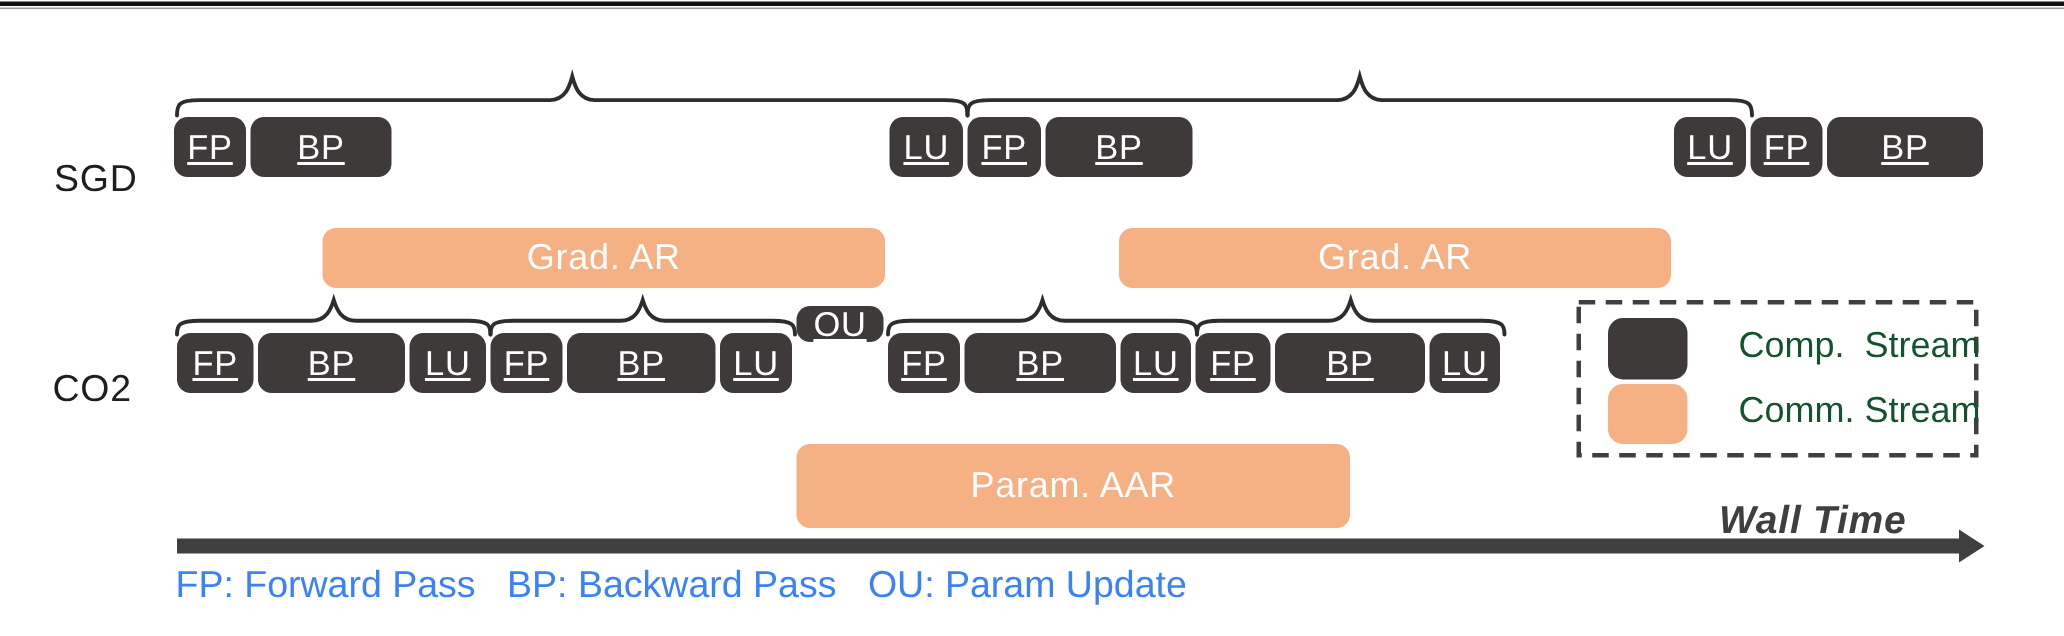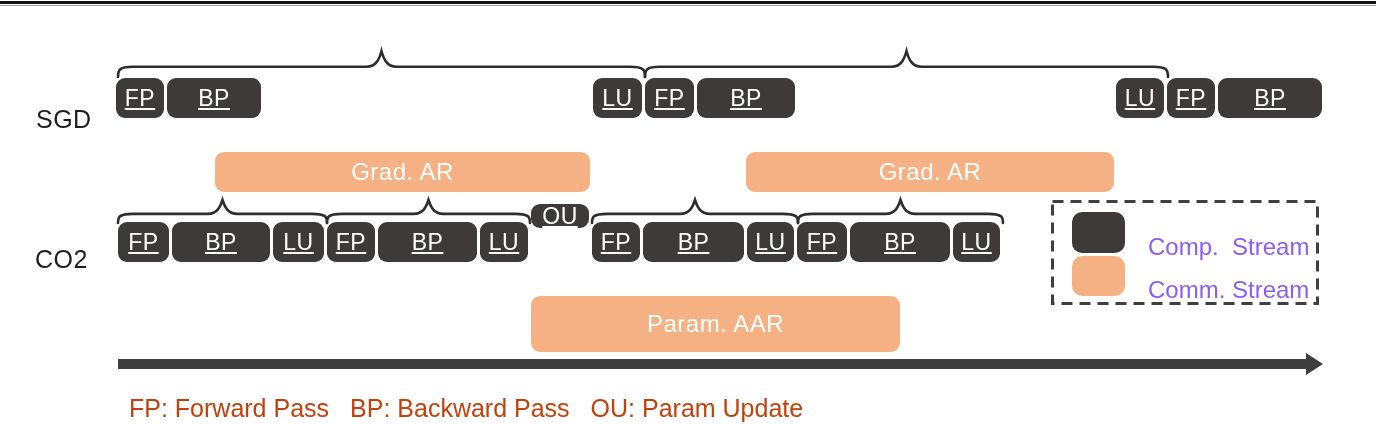--- a/index.html
+++ b/index.html
@@ -21,32 +21,32 @@
   .block.comm { background:var(--comm,#f5b183); font-size:24px;margin-top:32px; }
 
   .brace { position:absolute; overflow:visible; }
   .brace path { fill:none; stroke:var(--brace,#2e2c2c); stroke-width:2.6; stroke-linecap:round; }
 
   .legend { position:absolute; left:1051px; top:200px; width:268px; height:105px; }
   .legend svg { position:absolute; left:0; top:0; overflow:visible; }
   .swatch { position:absolute; left:21px; width:53px; border-radius:10px; }
   .sw-comp { top:12px; height:41px; background:var(--comp,#3e3a3a); }
   .sw-comm { top:56px; height:40px; background:var(--comm,#f5b183); }
-  .legend-label { position:absolute; left:97px; font-size:24px; color:#8b5cf6; white-space:pre;margin-top:16px; }
+  .legend-label { position:absolute; left:108px; font-size:24px; color:#14532d; white-space:pre; }
   .ll-0 { top:17px; }
   .ll-1 { top:60px; }
 
   .arrow-shaft { position:absolute; left:118px; top:359px; width:1190px; height:10px; background:#3f3f3f; }
   .arrow-head  { position:absolute; left:1306px; top:353px; width:0; height:0;
                  border-left:17px solid #3f3f3f; border-top:11px solid transparent; border-bottom:11px solid transparent; }
   .wall-time { position:absolute; left:1146px; top:331px; font-size:26px; font-weight:bold;
                font-style:italic; color:#3f3f3f; letter-spacing:0.5px; }
 
-  .footnote { position:absolute; left:117px; top:394px; display:flex; gap:21px;
-              font-size:25px; color:#c2410c; white-space:nowrap;margin-left:12px; }
+  .footnote { position:absolute; left:117px; top:376px; display:flex; gap:21px;
+              font-size:25px; color:#3b82f6; white-space:nowrap; }
 </style>
 </head>
 <body>
 
 <div class="canvas">
   <div class="top-rule"></div>
   <div class="top-rule2"></div>
 
   <div class="row-label" style="left:36px; top:105px">SGD</div>
   <div class="row-label" style="left:35px; top:245px">CO2</div>
@@ -101,19 +101,20 @@
       <rect x="1.5" y="1.5" width="265" height="102" fill="none" stroke="#3f3f3f" stroke-width="3" stroke-dasharray="11 7"></rect>
     </svg>
     <div class="swatch sw-comp"></div>
     <div class="swatch sw-comm"></div>
     <div class="legend-label ll-0">Comp.  Stream</div>
     <div class="legend-label ll-1">Comm. Stream</div>
   </div>
 
   <div class="arrow-shaft"></div>
   <div class="arrow-head"></div>
+  <div class="wall-time">Wall Time</div>
 
   <div class="footnote" id="footnote">
       <span>FP: Forward Pass</span>
       <span>BP: Backward Pass</span>
       <span>OU: Param Update</span>
     </div>
 </div>
 
 </body></html>

